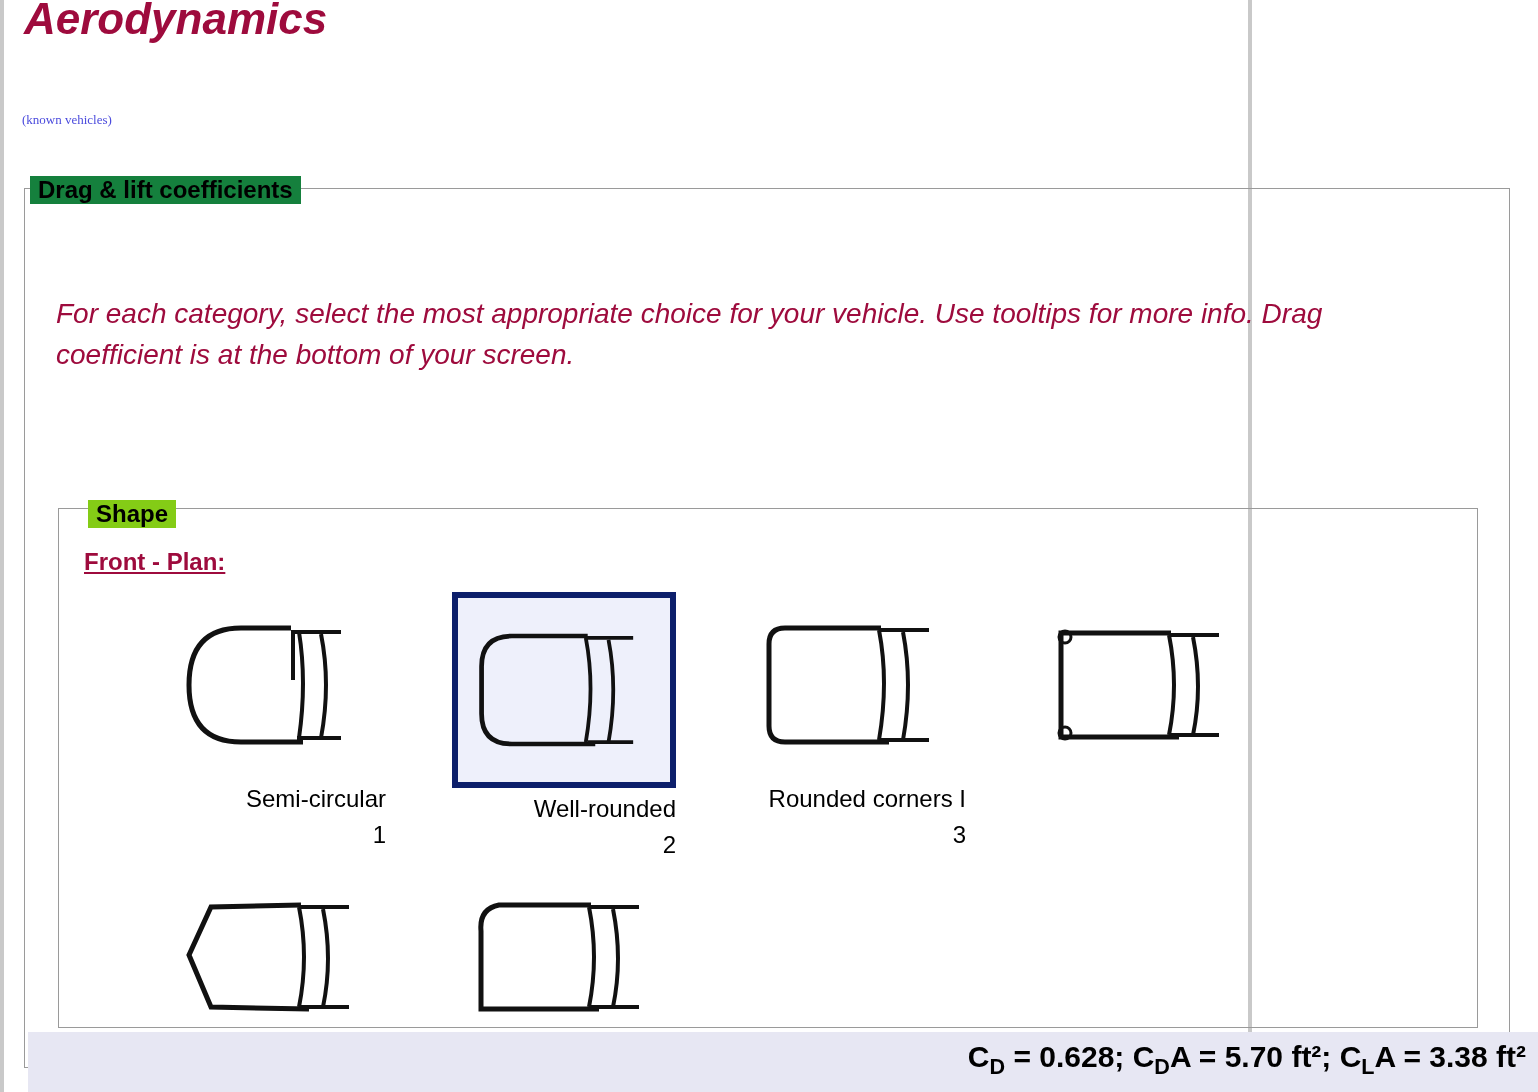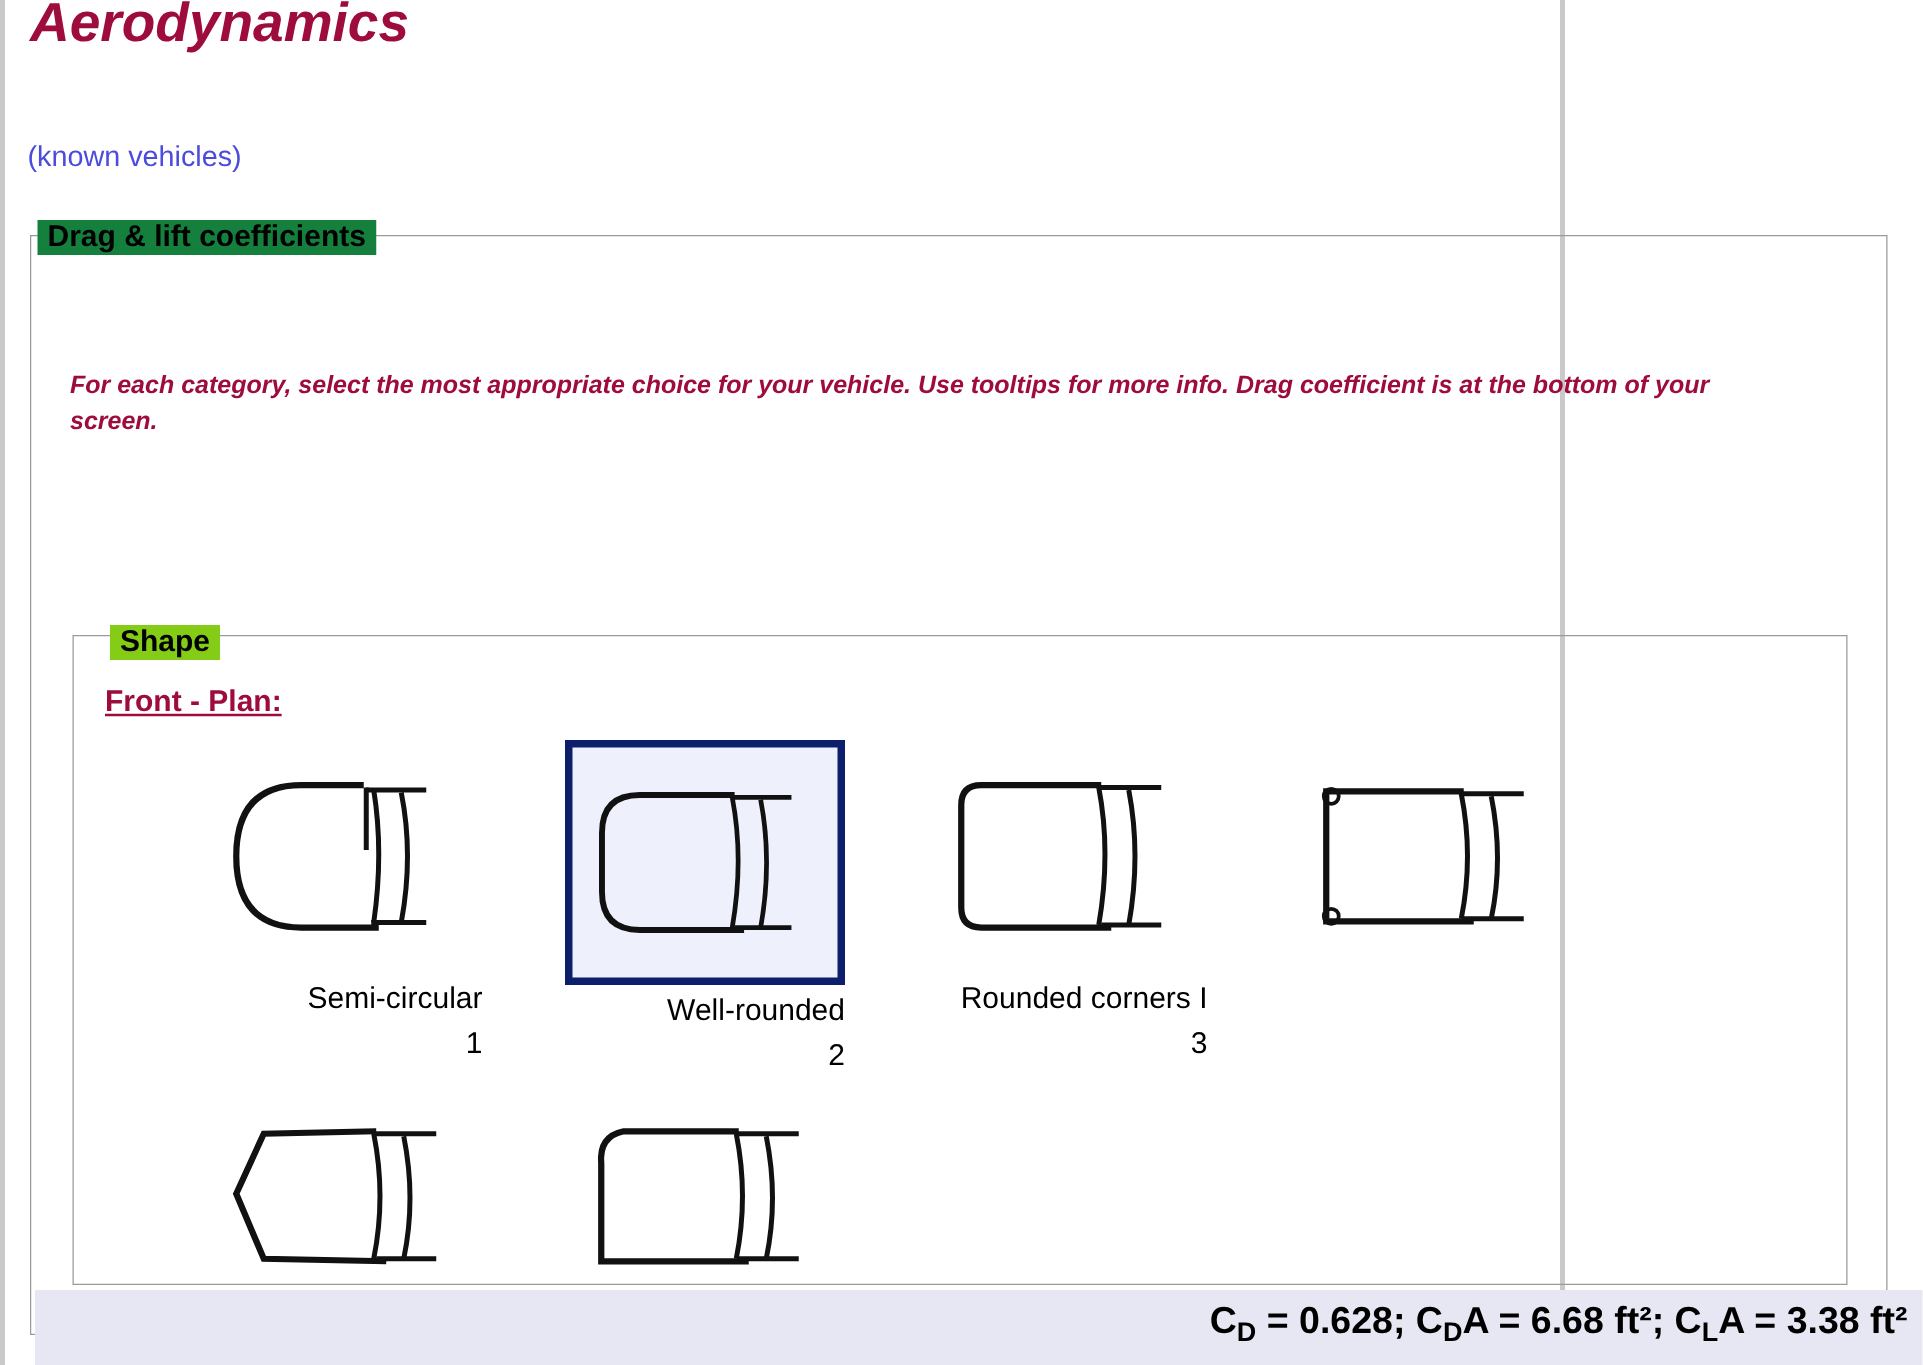--- a/index.html
+++ b/index.html
@@ -45,23 +45,24 @@
     font-weight: bold;
     font-style: italic;
     color: #9e0b3d;
     letter-spacing: 0px;
   }
 
   .known-link {
     position: absolute;
     left: 22px;
     top: 112px;
-    font-size: 23px;
+    font-size: 13px;
     color: #4b4bdd;
     text-decoration: none;
+    font-family: Liberation Serif, serif;
   }
 
   
   .fieldset-outer {
     position: absolute;
     left: 24px;
     top: 188px;
     width: 1486px;
     height: 880px;
     border: 1px solid #9a9a9a;
@@ -76,22 +77,22 @@
     font-size: 24px;
     font-weight: bold;
     color: #000000;
   }
 
   .instructions {
     position: absolute;
     left: 56px;
     top: 294px;
     width: 1380px;
-    font-size: 20px;
-    font-weight: bold;
+    font-size: 28px;
+    font-weight: normal;
     font-style: italic;
     color: #9e0b3d;
     line-height: 1.45;
   }
 
   
   .fieldset-shape {
     position: absolute;
     left: 58px;
     top: 508px;
@@ -286,16 +287,16 @@
           <path d="M120 110 L168 110" fill="none" stroke="#111" stroke-width="4"></path>
         </svg>
       </div>
       <div class="label"></div>
     </div>
 
   </div>
 
   <div class="statusbar">
     <div class="text">
-      <span>C</span><sub>D</sub><span> = 0.628; </span><span>C</span><sub>D</sub><span>A = 6.68 ft²; </span><span>C</span><sub>L</sub><span>A = 3.38 ft²</span>
+      <span>C</span><sub>D</sub><span> = 0.628; </span><span>C</span><sub>D</sub><span>A = 5.70 ft²; </span><span>C</span><sub>L</sub><span>A = 3.38 ft²</span>
     </div>
   </div>
 </div>
 
 </body></html>

